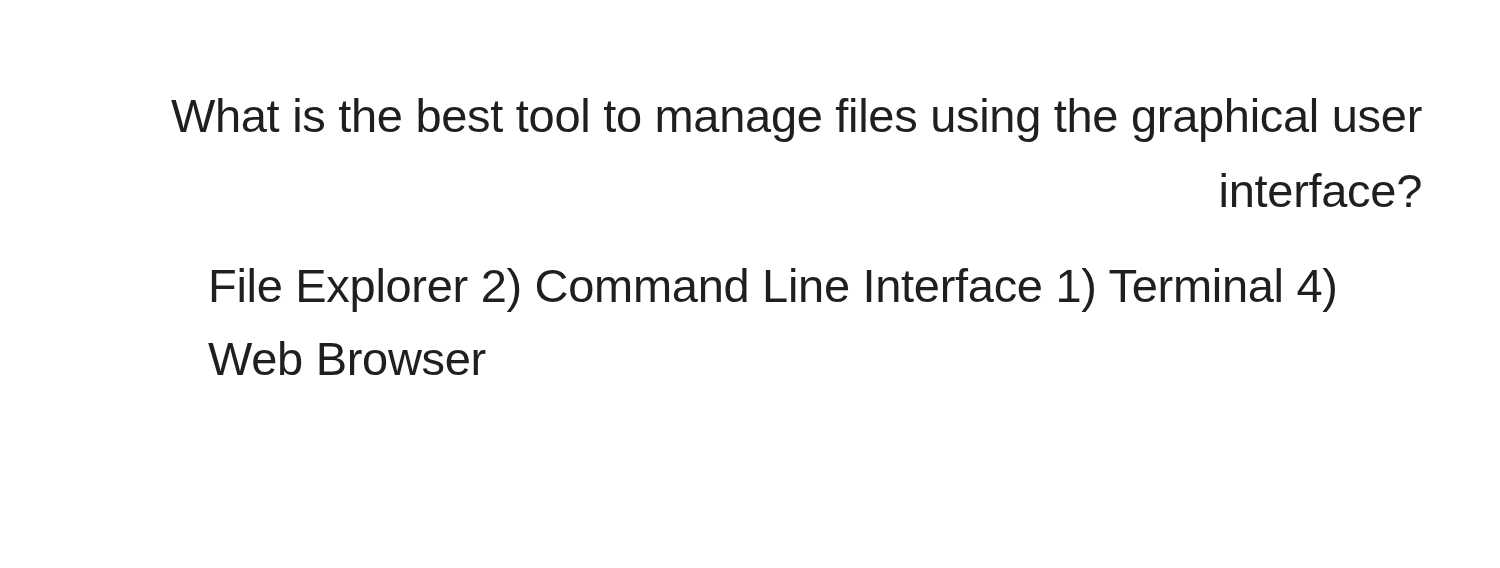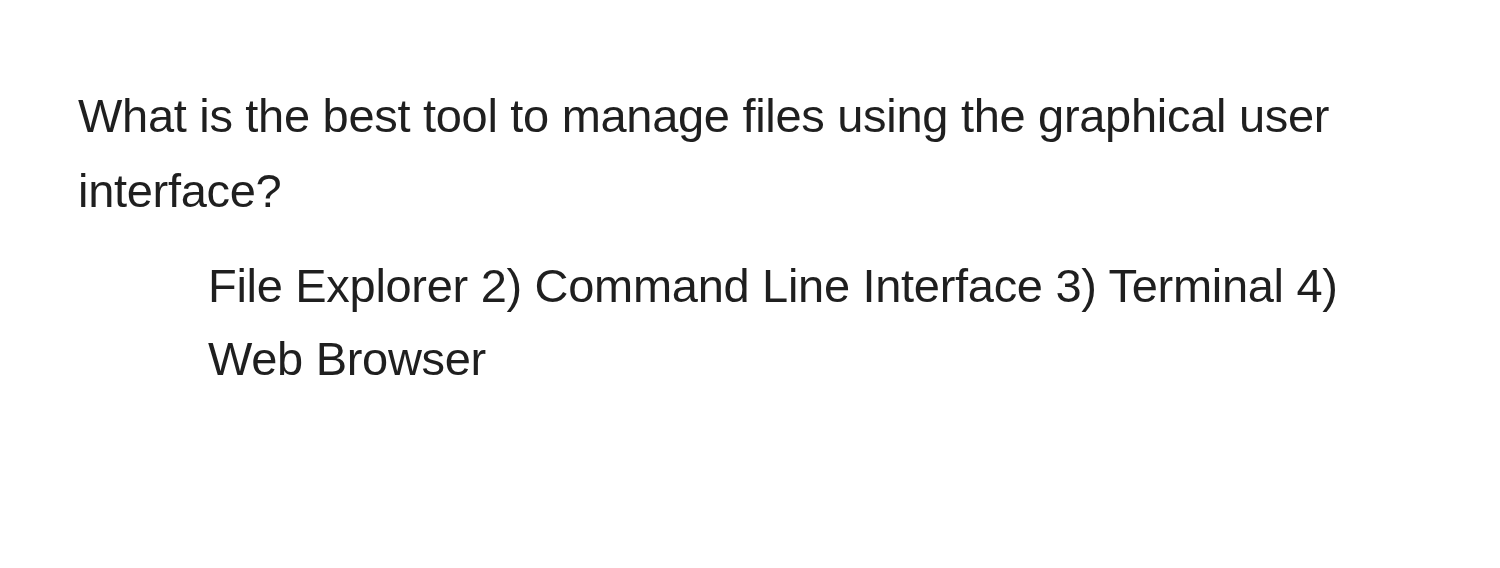--- a/index.html
+++ b/index.html
@@ -15,28 +15,29 @@
       padding-top: 78px;
       padding-left: 78px;
       padding-right: 78px;
     }
     .question {
       font-size: 47px;
       line-height: 1.6;
       color: #1f1f1f;
       font-weight: 400;
       letter-spacing: -0.3px;
+      text-align: right;
     }
     .answers-block {
       margin-top: 22px;
       padding-left: 130px;
       font-size: 47px;
       line-height: 1.55;
       color: #1f1f1f;
       font-weight: 400;
       letter-spacing: -0.3px;
     }
   </style>
 </head>
 <body>
 
 <div class="question">What is the best tool to manage files using the graphical user interface?</div>
-<div class="answers-block">File Explorer 2) Command Line Interface 3) Terminal 4) Web Browser</div>
+<div class="answers-block">File Explorer 2) Command Line Interface 1) Terminal 4) Web Browser</div>
 
 </body></html>

